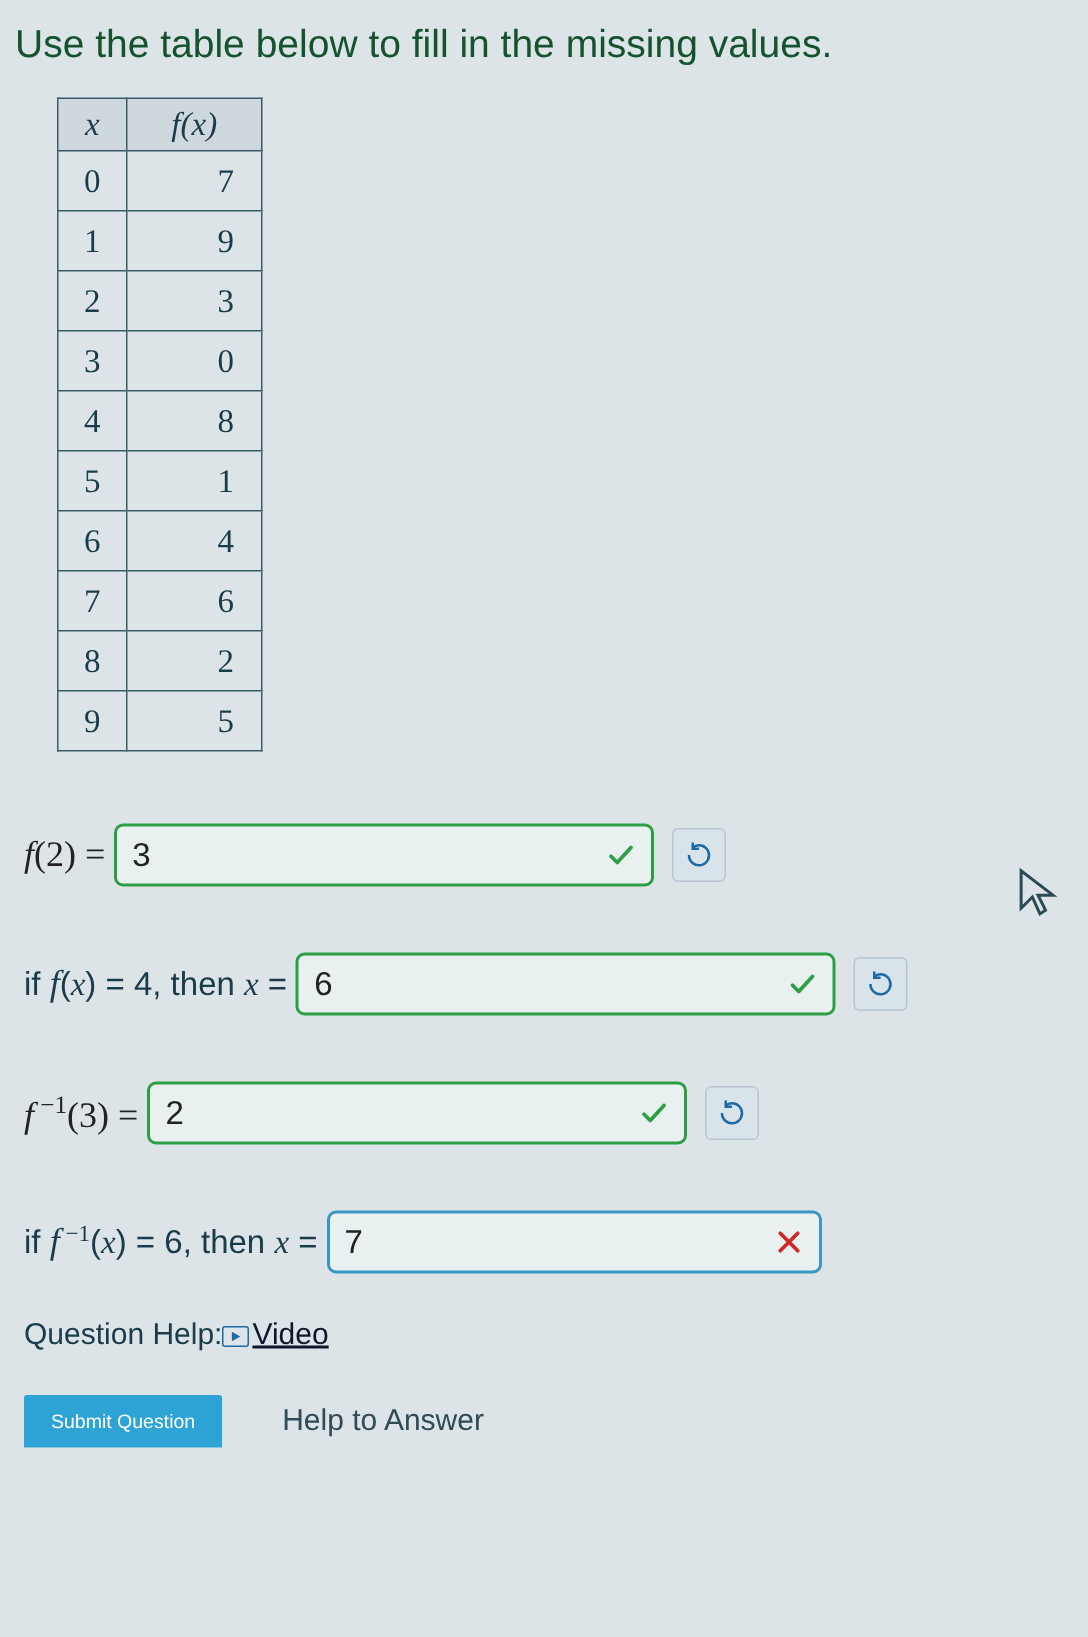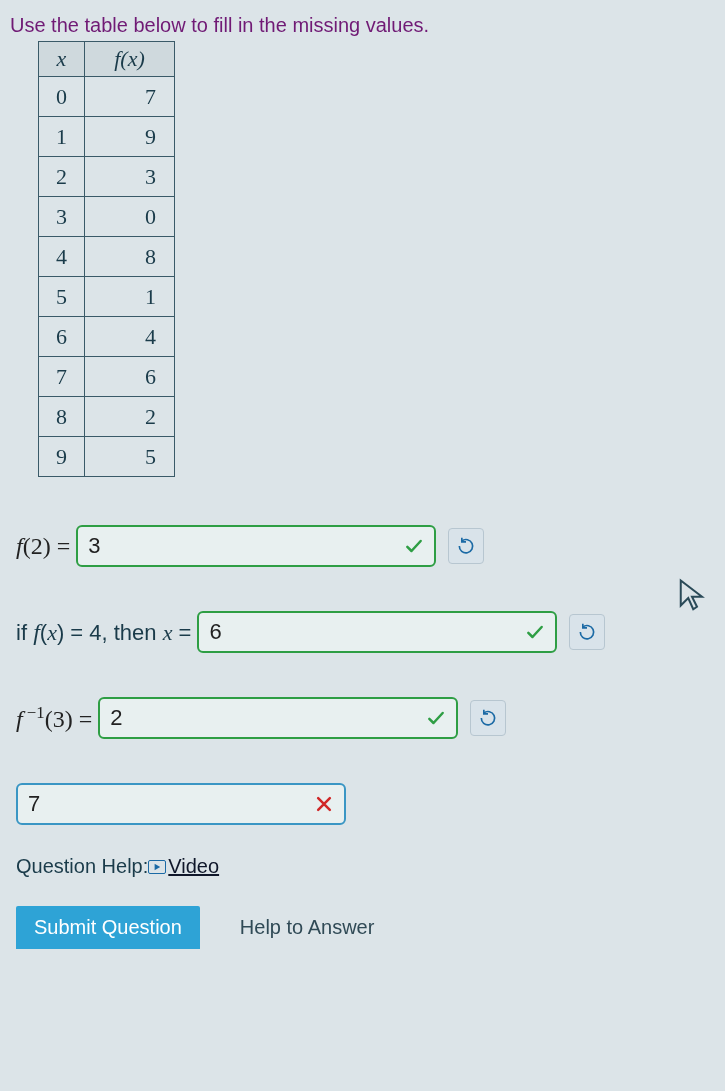--- a/index.html
+++ b/index.html
@@ -7,23 +7,23 @@
     margin: 0;
     padding: 14px 10px;
     background: #dce4e8;
     font-family: "Segoe UI", Tahoma, sans-serif;
     color: #1a3b4a;
     width: 725px;
     height: 1091px;
     position: relative;
   }
   .prompt {
-    font-size: 20px;
-    color: #701a75;
-    margin-bottom: 4px;
+    font-size: 26px;
+    color: #14532d;
+    margin-bottom: 20px;
   }
   table.func {
     border-collapse: collapse;
     margin-left: 28px;
     margin-bottom: 48px;
   }
   table.func th, table.func td {
     border: 1.5px solid #3a5a68;
     font-size: 22px;
     text-align: center;
@@ -97,21 +97,21 @@
   }
   .play-icon svg { display:block;}
   .buttons-row {
     display:flex; align-items:center; gap:40px; margin-left:6px;
   }
   .submit-btn {
     background:#2ea3d6;
     color:#fff;
     border:none;
     padding:10px 18px;
-    font-size:20px;
+    font-size:13px;
     border-radius:2px 2px 0 0;
   }
   .jump-link { color:#304a56; font-size:20px; }
   .cursor {
     position:absolute;
     right: 18px;
     top: 578px;
     width: 30px; height:34px;
   }
   .cursor svg { stroke:#2a4a58; fill:none; stroke-width:1.6;}
@@ -215,20 +215,21 @@
   </div>
   <div class="retry-btn">
     <svg width="20" height="20" viewBox="0 0 24 24">
         <path d="M4 12 a8 8 0 1 0 3 -6" fill="none" stroke="#1b6aa5" stroke-width="2"></path>
         <path d="M7 2 L7 7 L12 7" fill="none" stroke="#1b6aa5" stroke-width="2"></path>
       </svg>
   </div>
 </div>
 
 <div class="qline" style="margin-bottom:30px">
+  <span class="words">if <span class="math" style="font-family:'Times New Roman',serif;font-size:24px">f</span><sup style="font-family:'Times New Roman',serif"> −1</sup>(<span class="math" style="font-family:'Times New Roman',serif">x</span>) = 6, then <span class="math" style="font-family:'Times New Roman',serif">x</span> =</span>
   <div class="ansbox wrong" style="min-width:330px">
     <span>7</span>
     <svg class="mark" viewBox="0 0 24 24">
         <path class="cross" d="M5 5 L19 19 M19 5 L5 19"></path>
       </svg>
   </div>
 </div>
 
 <div class="helpline">
   <span>Question Help:</span>

